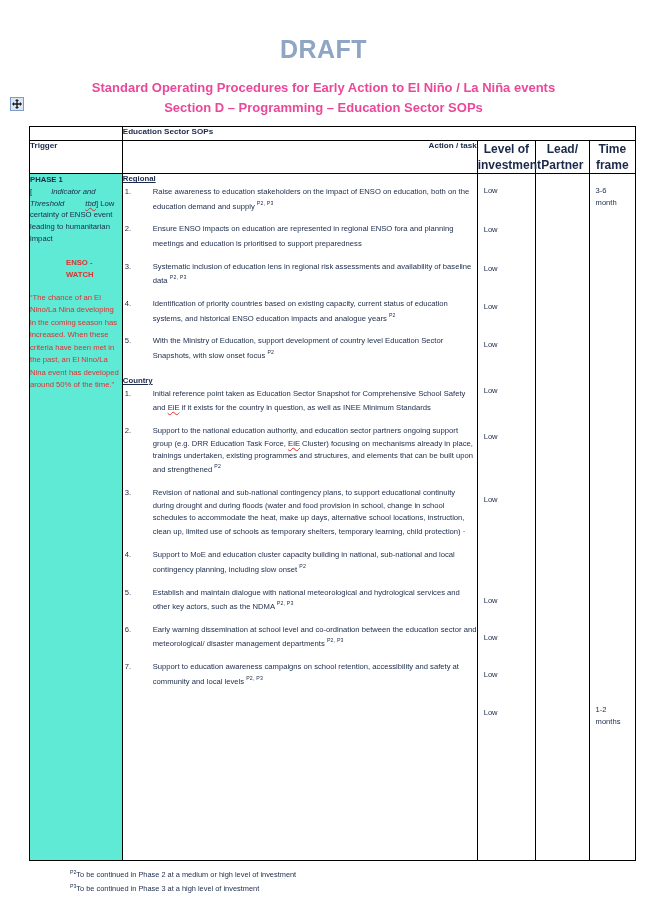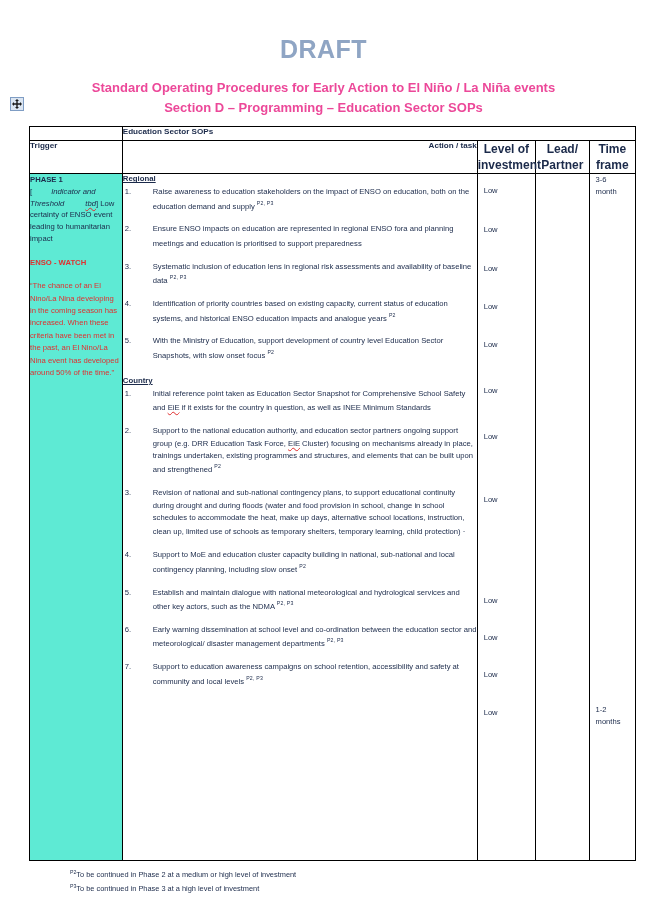--- a/index.html
+++ b/index.html
@@ -110,20 +110,21 @@
   .ital { font-style: italic; margin-left: 19px; }
   .sp-err {
     text-decoration: underline wavy #e02b2b;
     text-decoration-skip-ink: none;
     text-align: right;
   }
   .enso-watch {
     color: #E03030;
     font-weight: bold;
     margin-top: 13px;
+    padding-left: 36px;
   }
   .quote {
     color: #E03030;
     margin-top: 11px;
     line-height: 1.62;
   }
   .trig-block { margin: 0; }
 
   
   td.action-cell { padding: 6px 5px 4px 6px; }
@@ -273,21 +274,21 @@
               <div class="val" style="top:533px">Low</div>
             </div>
           </td>
 
           <td class="col-cell">
             <div class="stack"></div>
           </td>
 
           <td class="col-cell">
             <div class="stack">
-              <div class="val" style="top:0; width:32px">3-6 month</div>
+              <div class="val" style="top:11px; width:32px">3-6 month</div>
               <div class="val" style="top:530px; width:31px">1-2 months</div>
             </div>
           </td>
         </tr>
       </tbody>
     </table>
   </div>
 
   <div class="footnotes">
     <div>

